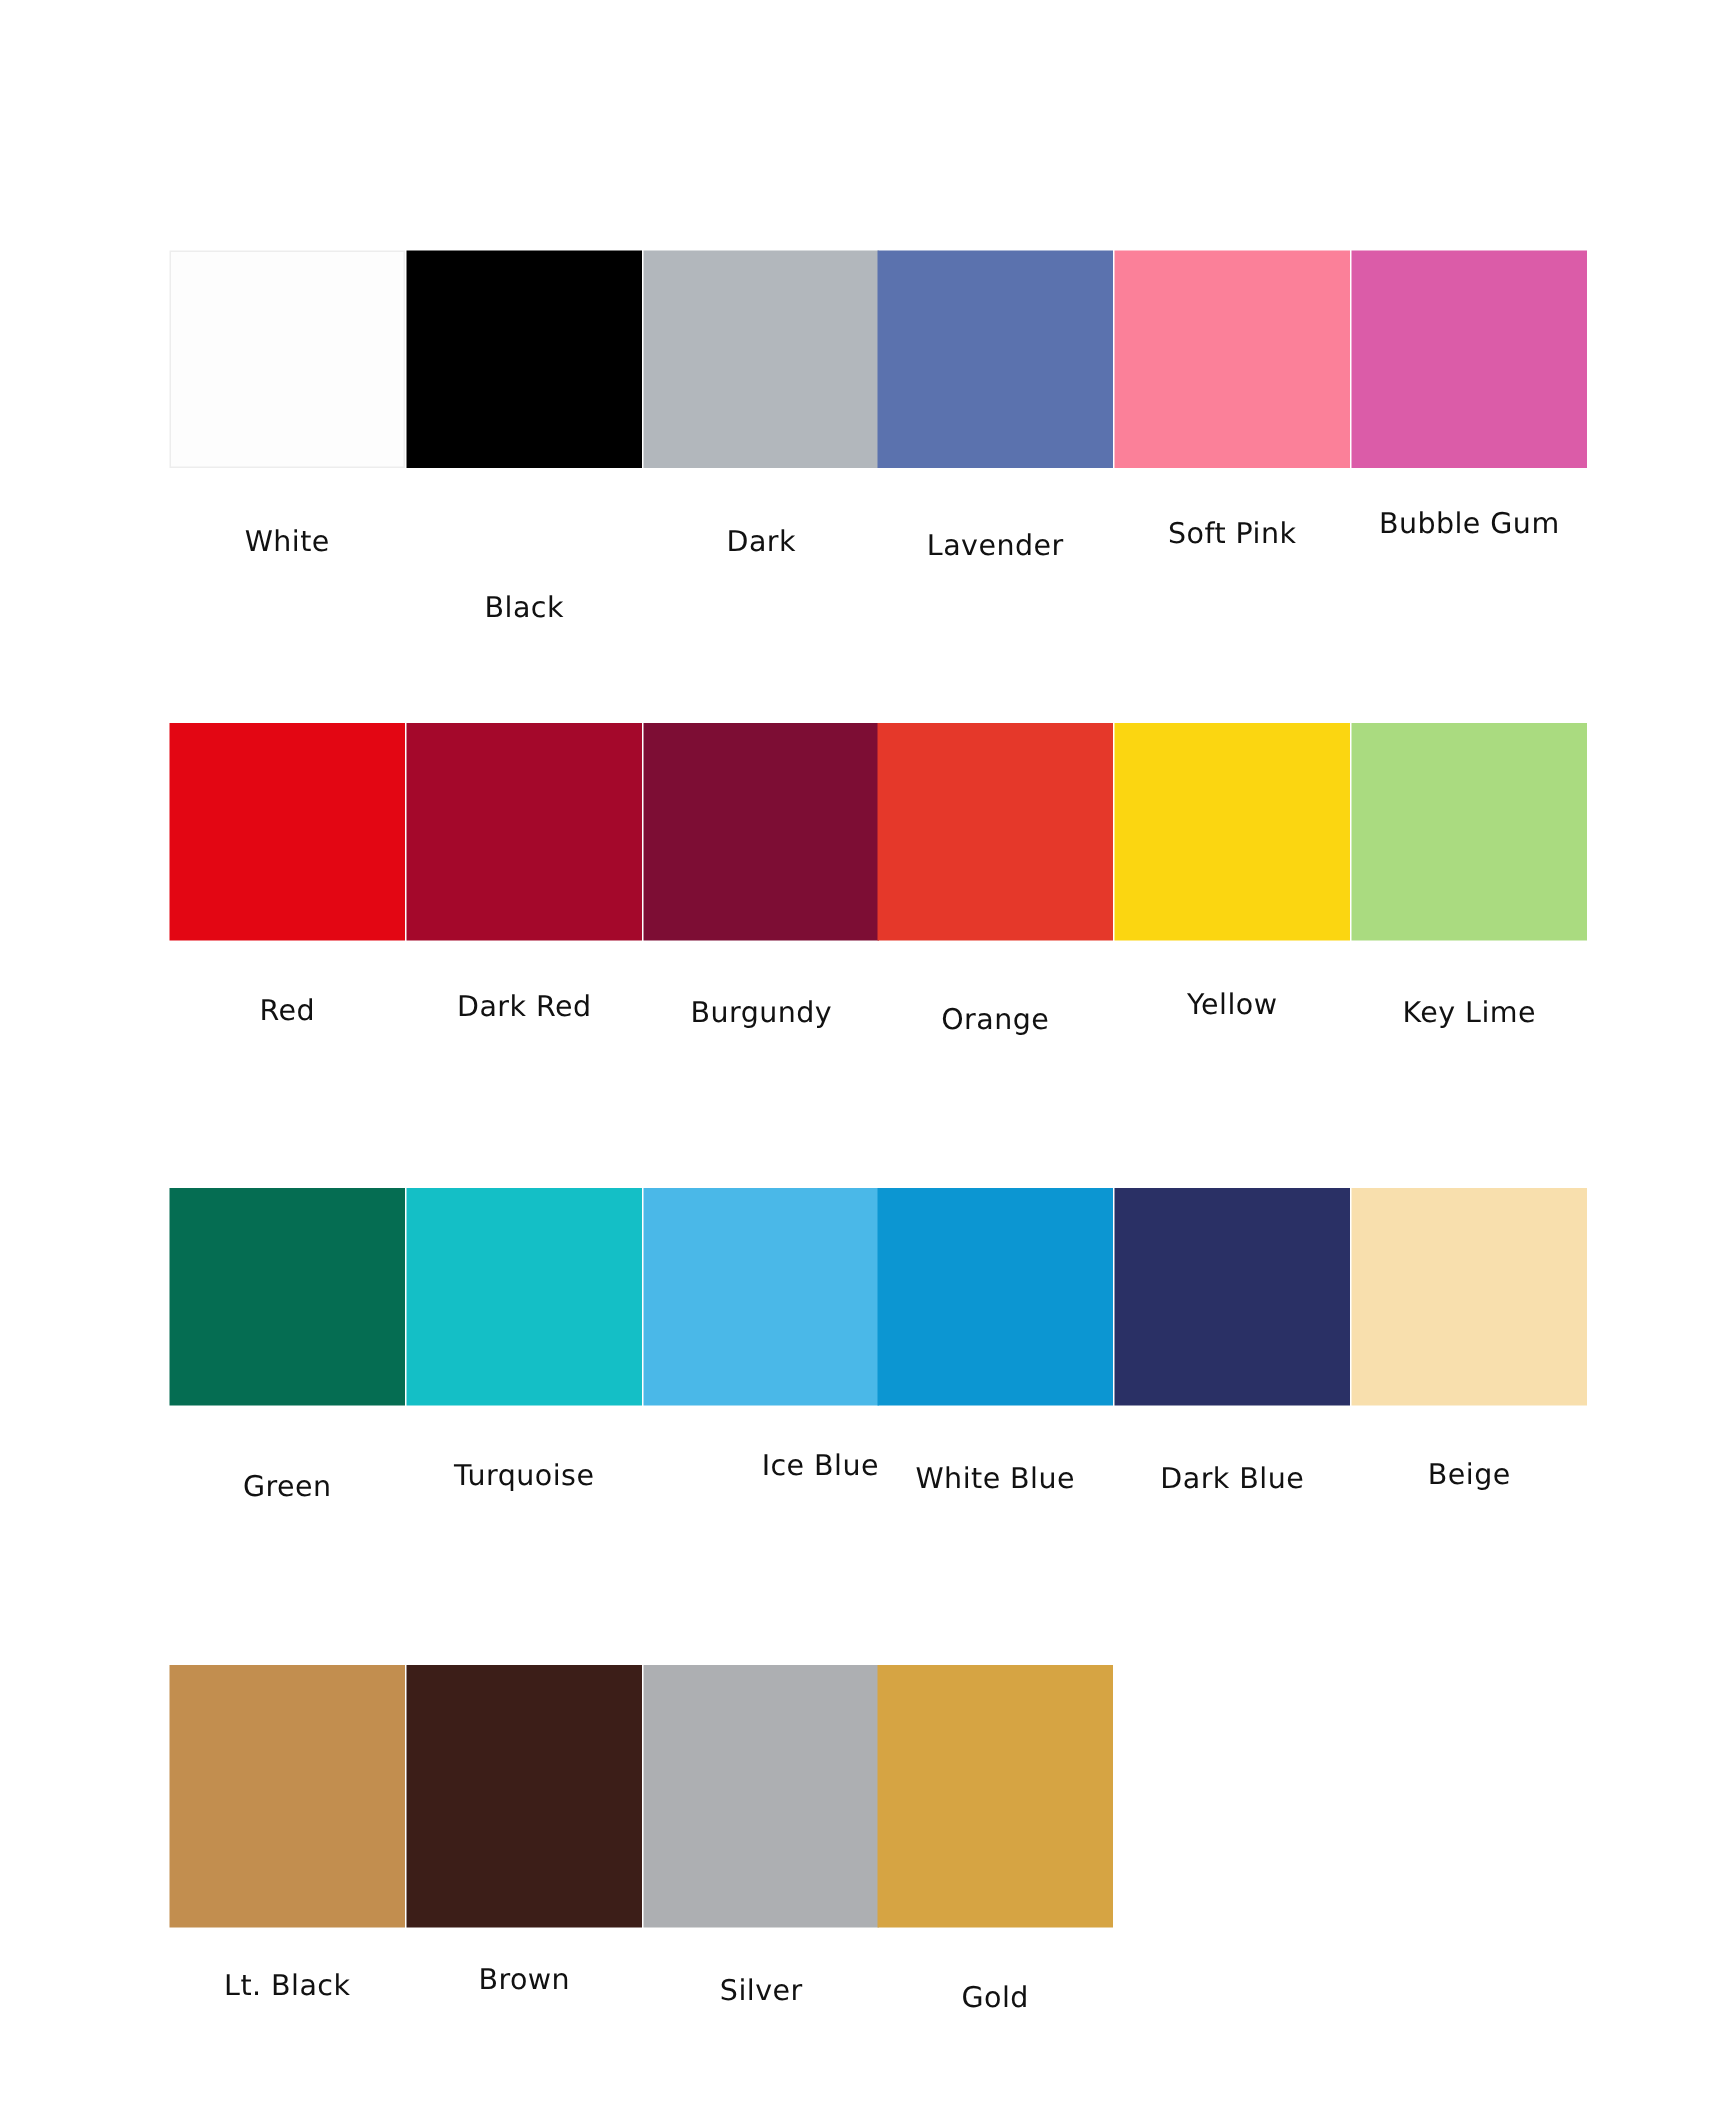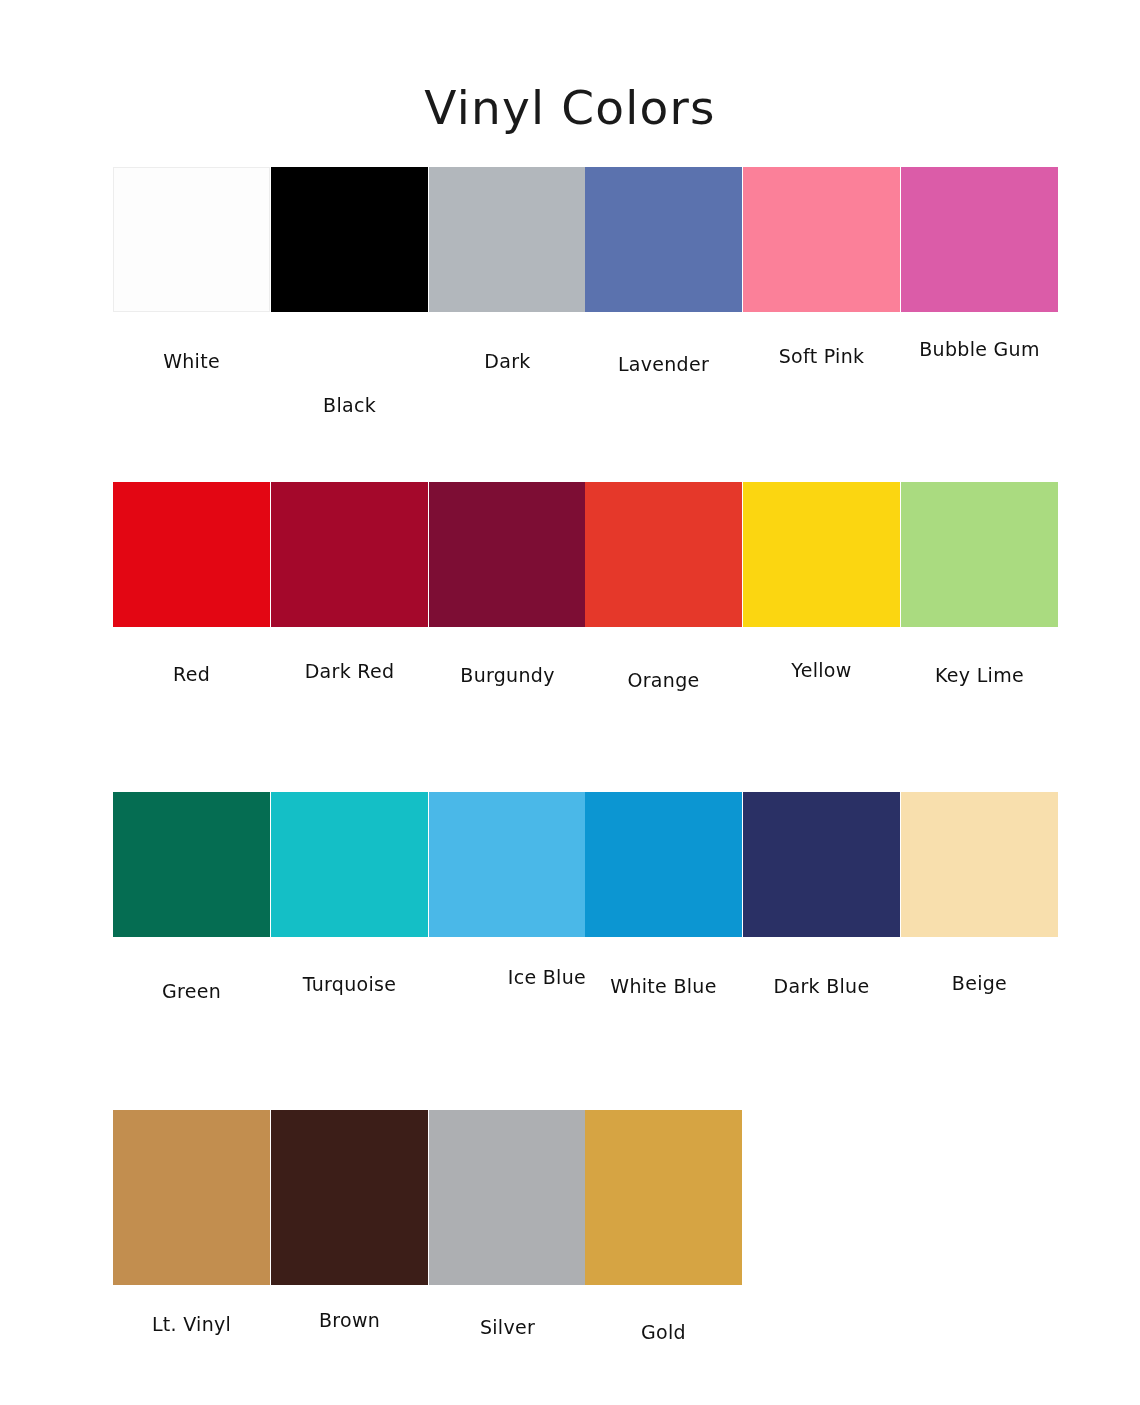--- a/index.html
+++ b/index.html
@@ -91,21 +91,20 @@
   .col2 { left: 413px; width: 157px; }
   .col3 { left: 569px; width: 157px; }
   .col4 { left: 727px; width: 157px; }
   .col5 { left: 885px; width: 157px; }
 </style>
 </head>
 <body>
 
 <div class="page">
 
-  <div class="title">Vinyl Colors</div>
 
   <div class="row" id="row1">
     <div class="row-inner">
         <div class="cell col0">
           <div class="swatch outlined" title="White" style="background: rgb(253, 253, 253);"></div>
           <div class="label" style="top: 185px;">White</div>
         </div>
         <div class="cell col1">
           <div class="swatch" title="Black" style="background: rgb(0, 0, 0);"></div>
           <div class="label" style="top: 185px; margin-top: 44px;">Black</div>
@@ -184,21 +183,21 @@
           <div class="swatch" title="Beige" style="background: rgb(248, 223, 173);"></div>
           <div class="label" style="top: 182px;">Beige</div>
         </div>
       </div>
   </div>
 
   <div class="row" id="row4">
     <div class="row-inner">
         <div class="cell col0">
           <div class="swatch" title="Lt. Brown" style="background: rgb(194, 142, 79);"></div>
-          <div class="label" style="top: 205px;">Lt. Vinyl</div>
+          <div class="label" style="top: 205px;">Lt. Black</div>
         </div>
         <div class="cell col1">
           <div class="swatch" title="Brown" style="background: rgb(60, 30, 24);"></div>
           <div class="label" style="top: 201px;">Brown</div>
         </div>
         <div class="cell col2">
           <div class="swatch" title="Silver" style="background: rgb(173, 175, 178);"></div>
           <div class="label" style="top: 208px;">Silver</div>
         </div>
         <div class="cell col3">

